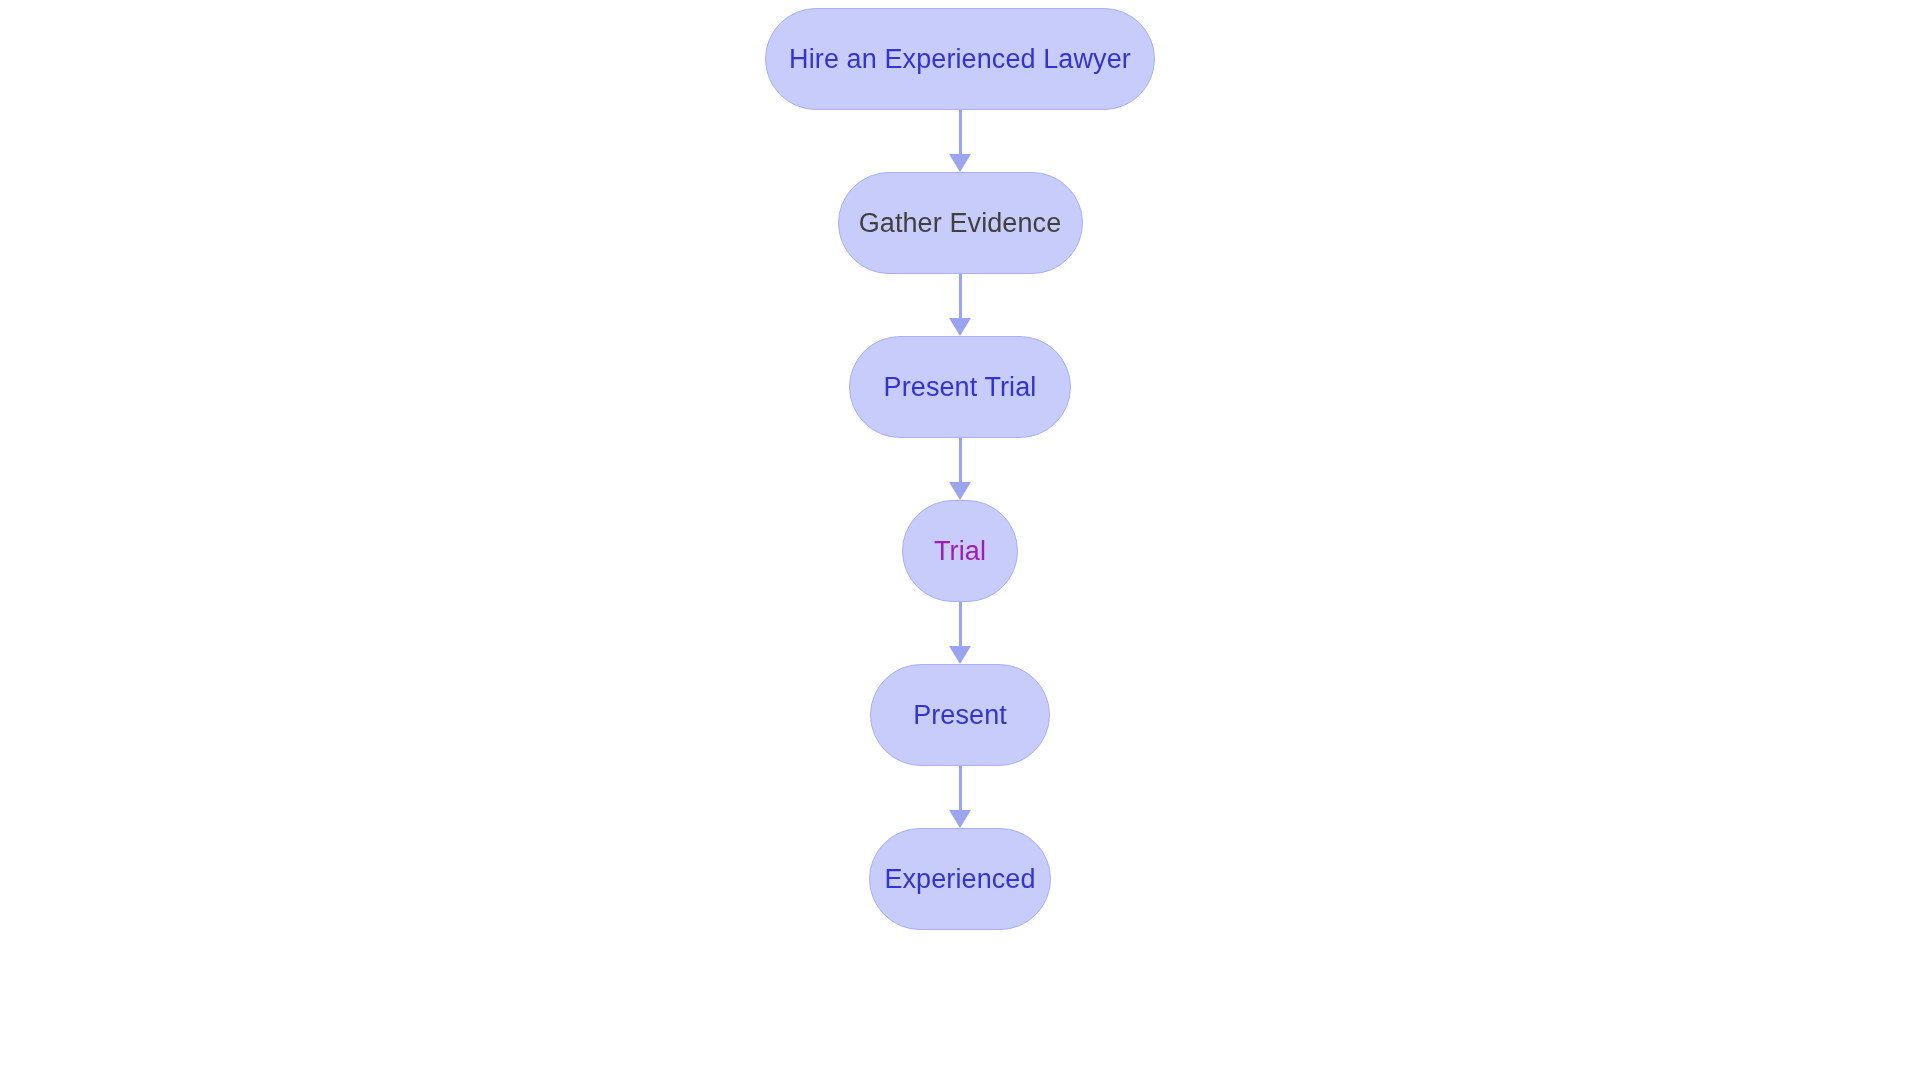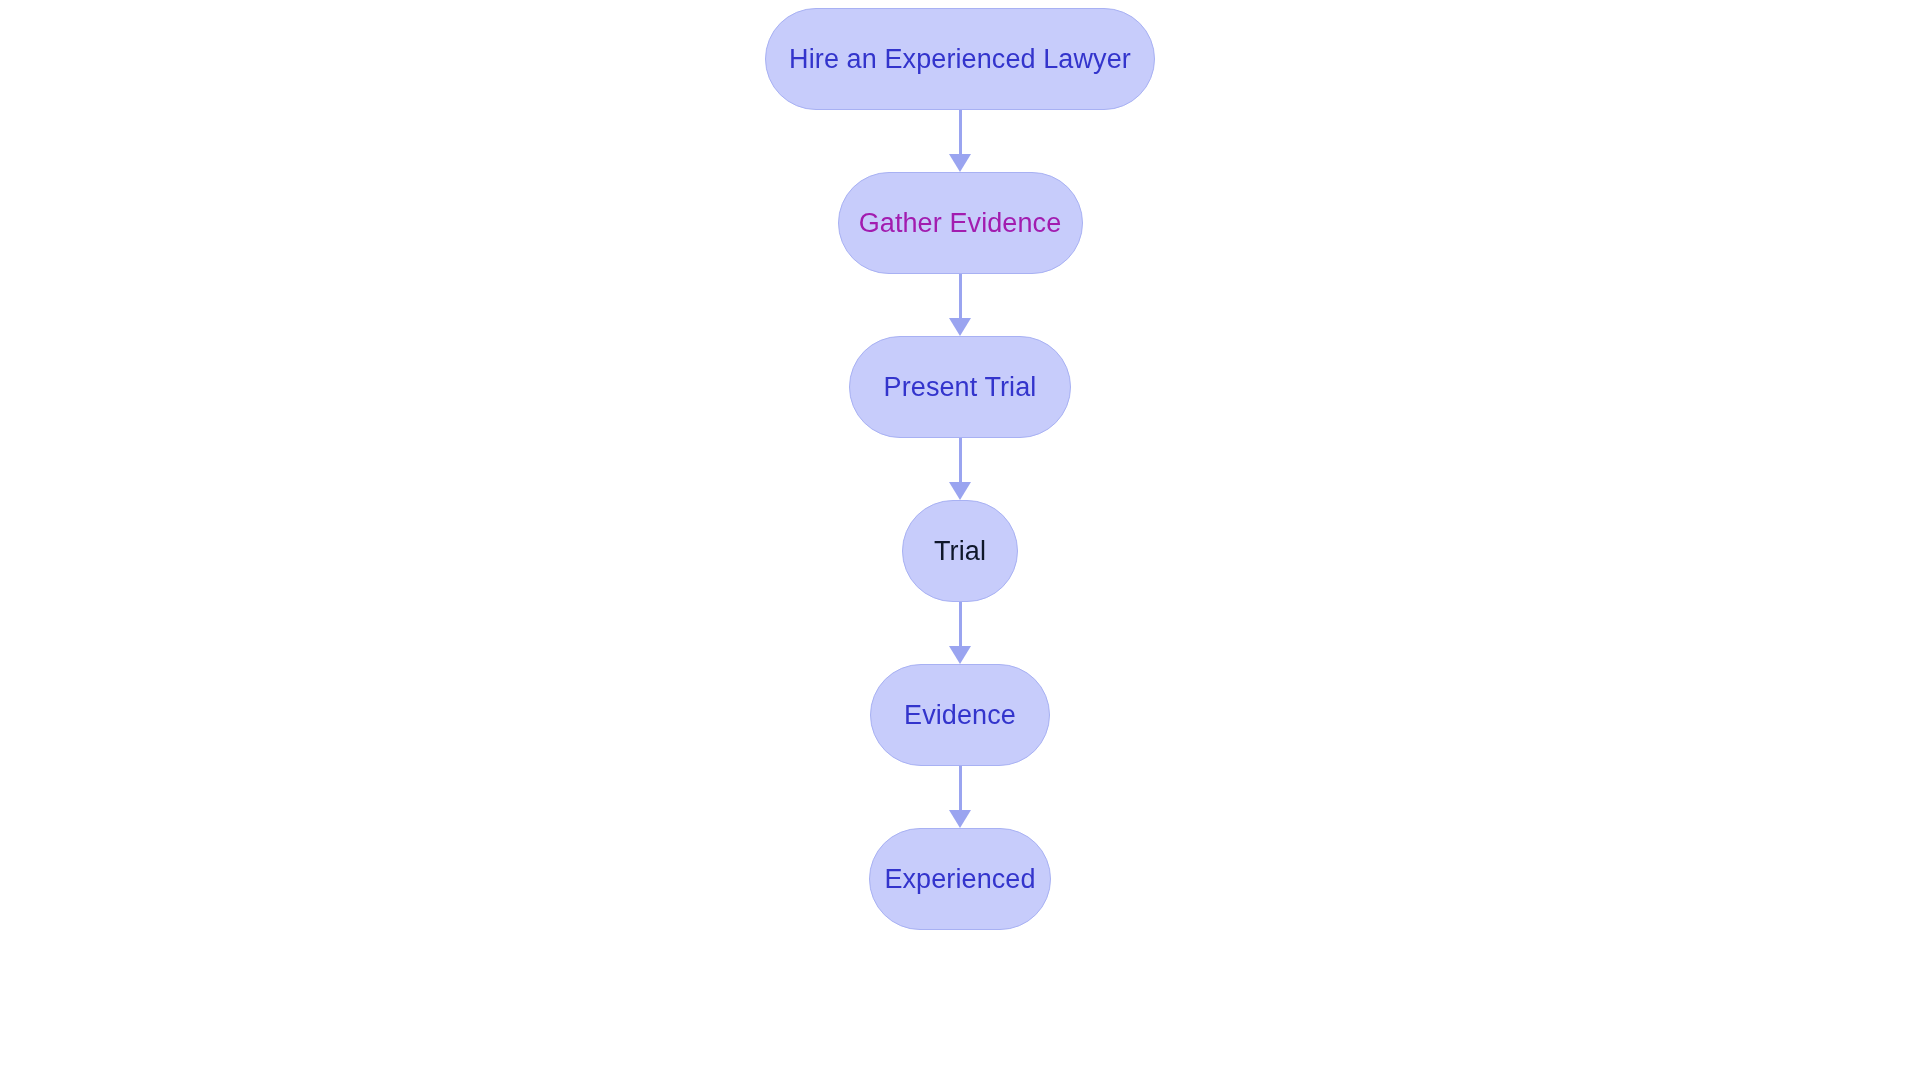--- a/index.html
+++ b/index.html
@@ -115,48 +115,48 @@
     <div class="node node-w-hire" style="width: 390px; background: rgb(199, 204, 251); border-color: rgb(168, 177, 243);">
       <span class="node-label" style="color: rgb(51, 52, 204);">Hire an Experienced Lawyer</span>
     </div>
 
     <div class="connector conn-h-1">
       <div class="connector-line" style="background: rgb(154, 164, 240);"></div>
       <div class="connector-head" style="border-top-color: rgb(154, 164, 240);"></div>
     </div>
 
     <div class="node node-w-gather" style="width: 245px; background: rgb(199, 204, 251); border-color: rgb(168, 177, 243);">
-      <span class="node-label" style="color: #a21caf;">Gather Evidence</span>
+      <span class="node-label" style="color: #404040;">Gather Evidence</span>
     </div>
 
     <div class="connector conn-h-2">
       <div class="connector-line" style="background: rgb(154, 164, 240);"></div>
       <div class="connector-head" style="border-top-color: rgb(154, 164, 240);"></div>
     </div>
 
     <div class="node node-w-present" style="width: 222px; background: rgb(199, 204, 251); border-color: rgb(168, 177, 243);">
       <span class="node-label" style="color: rgb(51, 52, 204);">Present Trial</span>
     </div>
 
     <div class="connector conn-h-3">
       <div class="connector-line" style="background: rgb(154, 164, 240);"></div>
       <div class="connector-head" style="border-top-color: rgb(154, 164, 240);"></div>
     </div>
 
     <div class="node node-w-trial" style="width: 116px; background: rgb(199, 204, 251); border-color: rgb(168, 177, 243);">
-      <span class="node-label" style="color: #0f172a; text-align: center;">Trial</span>
+      <span class="node-label" style="color: #a21caf; text-align: center;">Trial</span>
     </div>
 
     <div class="connector conn-h-4">
       <div class="connector-line" style="background: rgb(154, 164, 240);"></div>
       <div class="connector-head" style="border-top-color: rgb(154, 164, 240);"></div>
     </div>
 
     <div class="node node-w-outcome" style="width: 180px; background: rgb(199, 204, 251); border-color: rgb(168, 177, 243);">
-      <span class="node-label" style="color: rgb(51, 52, 204);">Evidence</span>
+      <span class="node-label" style="color: rgb(51, 52, 204);">Present</span>
     </div>
 
     <div class="connector conn-h-5">
       <div class="connector-line" style="background: rgb(154, 164, 240);"></div>
       <div class="connector-head" style="border-top-color: rgb(154, 164, 240);"></div>
     </div>
 
     <div class="node node-w-statistics" style="width: 182px; background: rgb(199, 204, 251); border-color: rgb(168, 177, 243);">
       <span class="node-label" style="color: rgb(51, 52, 204);">Experienced</span>
     </div>

